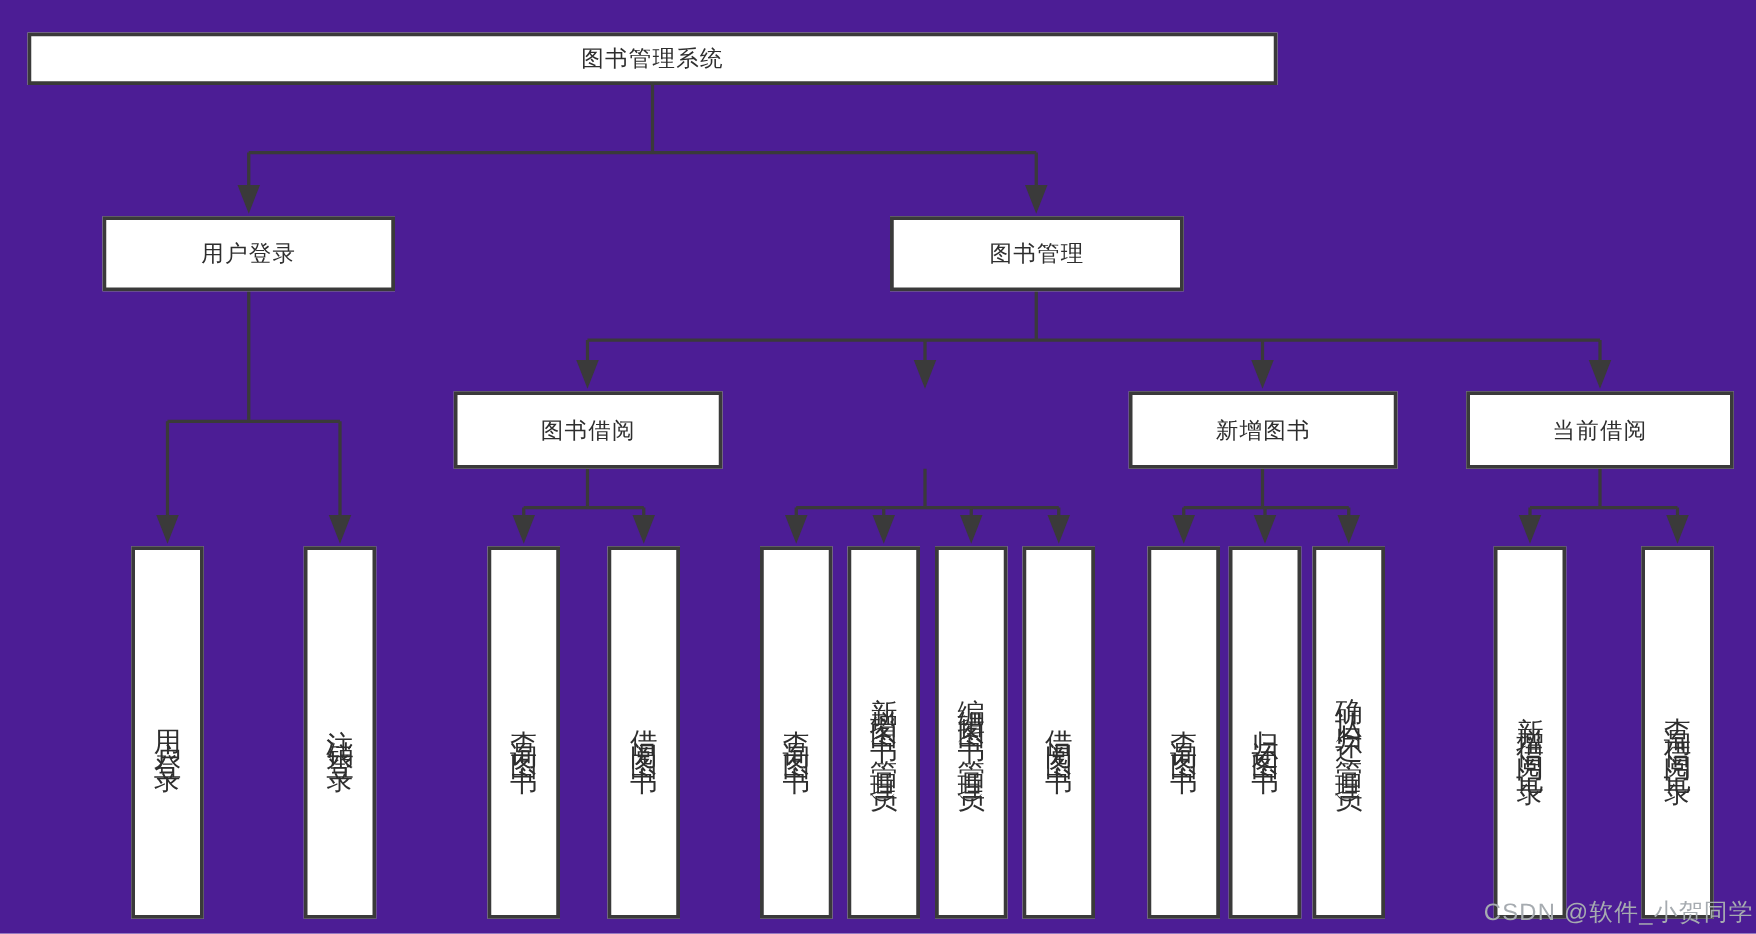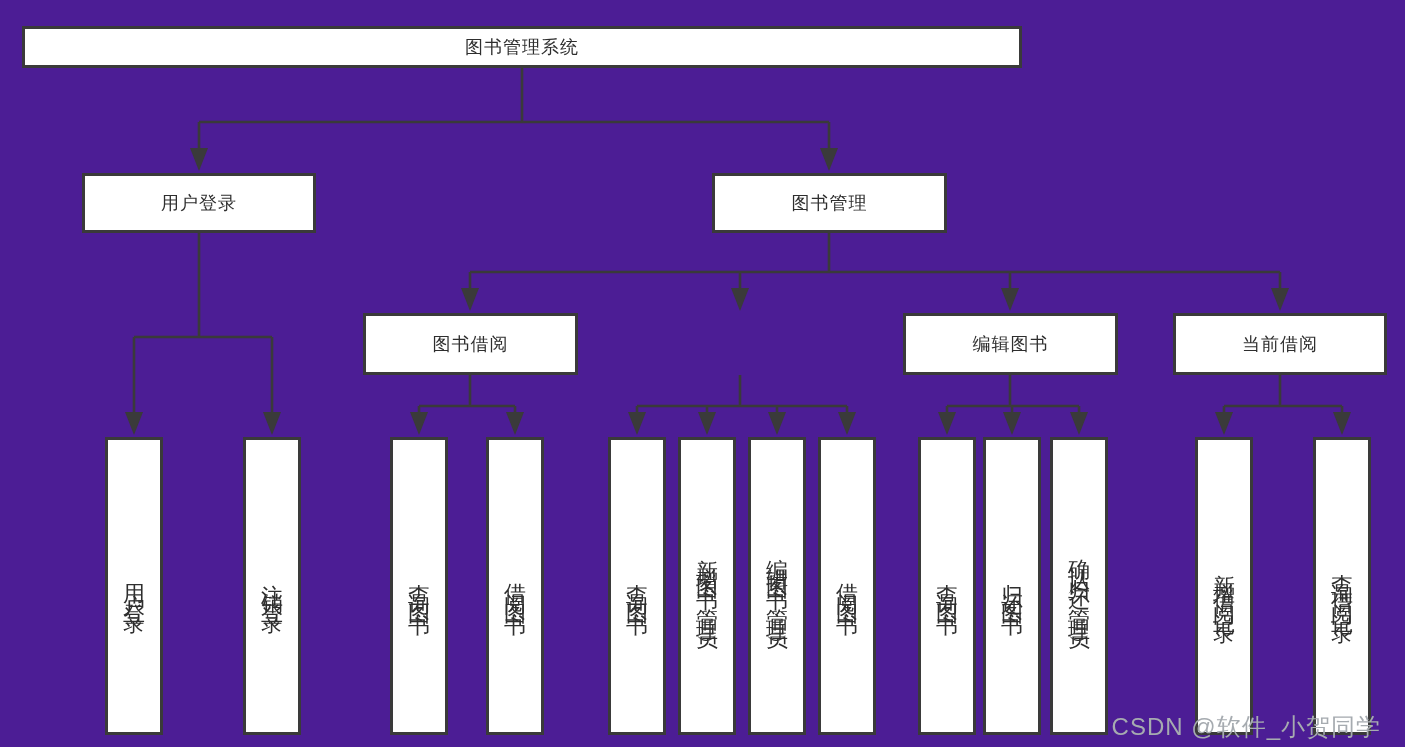--- a/index.html
+++ b/index.html
@@ -37,24 +37,24 @@
   .node.vbox {
     writing-mode: vertical-rl;
     text-orientation: mixed;
     font-size: 22px;
     letter-spacing: 10px;
     line-height: 1;
     padding: 3px 0;
   }
   .watermark {
     position: absolute;
-    right: 24px;
+    right: 2px;
     bottom: 4px;
     color: #a6abb0;
-    font-size: 24px;
+    font-size: 19px;
     letter-spacing: 1px;
     z-index: 3;
   }
 </style>
 </head>
 <body>
 
 <div class="canvas">
 
   <svg class="connectors" width="1405" height="747" viewBox="0 0 1405 747" fill="none" stroke="#3a3a3a" stroke-width="2.6">
@@ -92,21 +92,21 @@
     <polygon fill="#3a3a3a" stroke="none" points="1215,412 1233,412 1224,435"></polygon>
     <polygon fill="#3a3a3a" stroke="none" points="1333,412 1351,412 1342,435"></polygon>
   </svg>
 
   <div class="node" style="left:22px; top:26px; width:1000px; height:42px;">图书管理系统</div>
 
   <div class="node" style="left:82px; top:173px; width:234px; height:60px;">用户登录</div>
   <div class="node" style="left:712px; top:173px; width:235px; height:60px;">图书管理</div>
 
   <div class="node" style="left:363px; top:313px; width:215px; height:62px;">图书借阅</div>
-  <div class="node" style="left:903px; top:313px; width:215px; height:62px;">编辑图书</div>
+  <div class="node" style="left:903px; top:313px; width:215px; height:62px;">新增图书</div>
   <div class="node" style="left:1173px; top:313px; width:214px; height:62px;">当前借阅</div>
 
   <div class="node vbox" style="left:105px; top:437px; width:58px; height:298px;">用户登录</div>
   <div class="node vbox" style="left:243px; top:437px; width:58px; height:298px;">注销登录</div>
 
   <div class="node vbox" style="left:390px; top:437px; width:58px; height:298px;">查询图书</div>
   <div class="node vbox" style="left:486px; top:437px; width:58px; height:298px;">借阅图书</div>
 
   <div class="node vbox" style="left:608px; top:437px; width:58px; height:298px;">查询图书</div>
   <div class="node vbox" style="left:678px; top:437px; width:58px; height:298px;">新增图书（管理员）</div>

